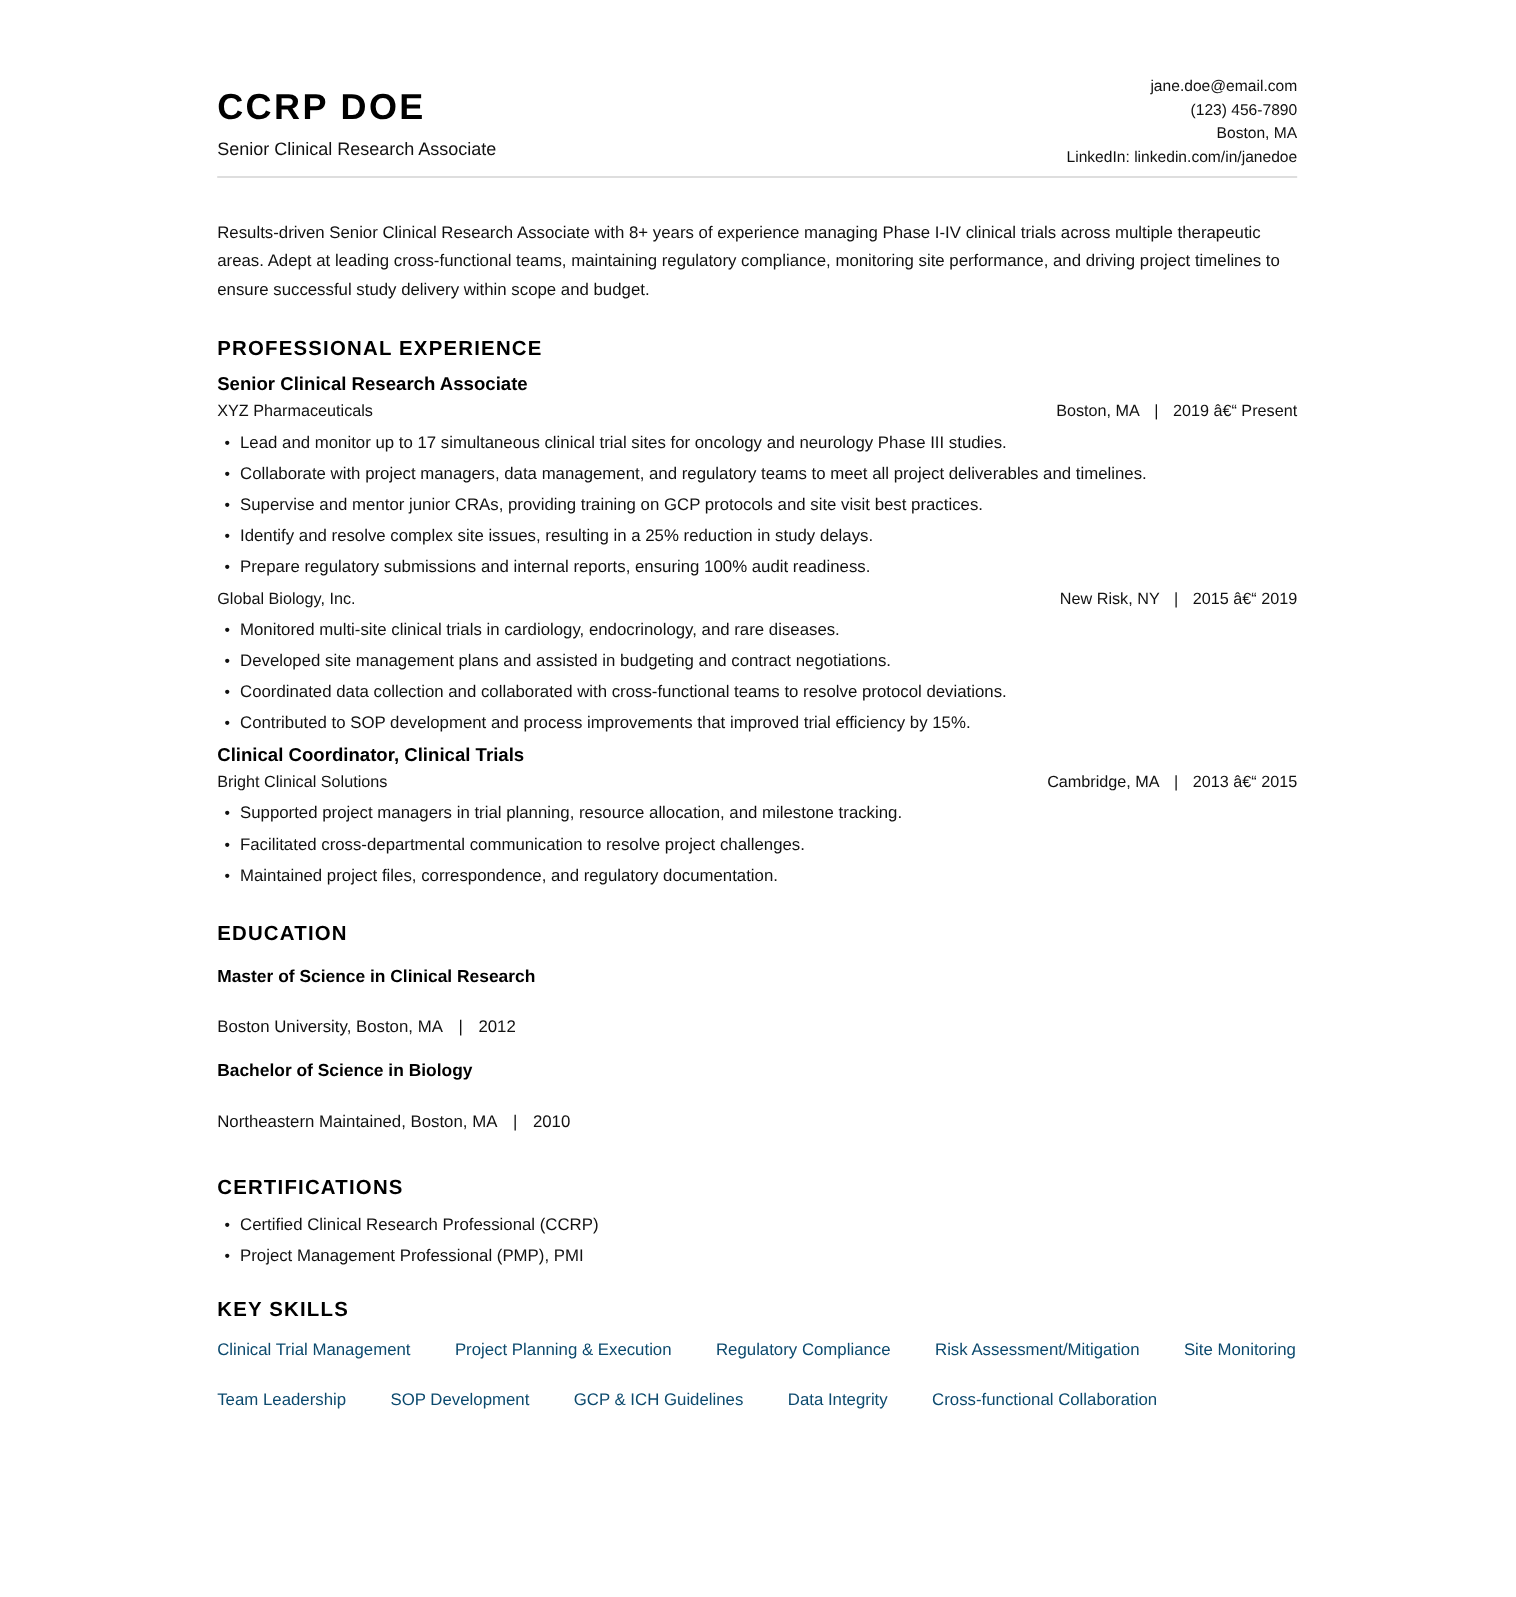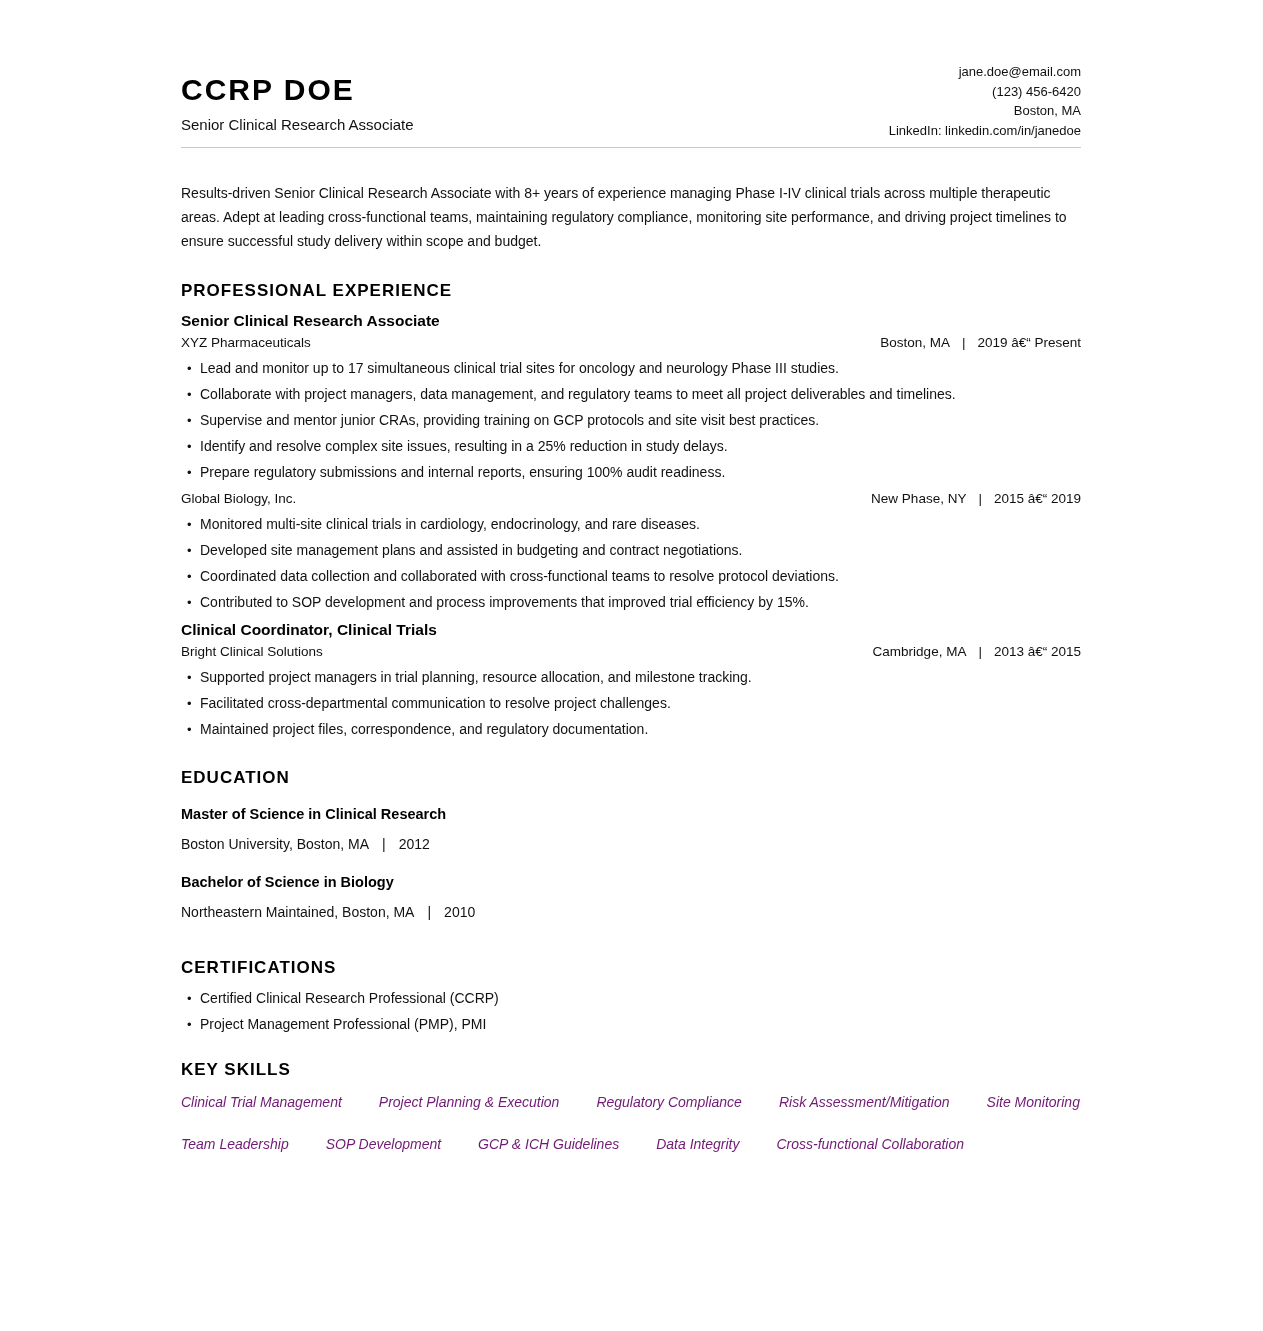--- a/index.html
+++ b/index.html
@@ -52,42 +52,42 @@
   }
   ul.bullets li::before {
     content: "\2022"; position: absolute; left: 6px; top: 0;
     font-size: 13px; color: #111;
   }
 
   
   .degree { margin-top: 18px; }
   .degree + .degree { margin-top: 21px; }
   .degree-title { font-size: 14.5px; font-weight: bold; line-height: 17px; color: #000; }
-  .degree-meta { font-size: 14px; line-height: 17px; margin-top: 13px; color: #111; }
+  .degree-meta { font-size: 14px; line-height: 17px; margin-top: 24px; color: #111; }
   .degree-meta .meta-sep { margin: 0 13px; }
 
   
   .skills {
     display: flex; flex-wrap: wrap; column-gap: 37px; row-gap: 25px;
-    margin-top: 14px; font-size: 14px; line-height: 17px; color: #701a75; font-style: italic;
+    margin-top: 14px; font-size: 14px; line-height: 17px; color: #0c4a6e;
   }
 </style>
 </head>
 <body>
 
 <div class="page">
 
   <div class="header">
     <div>
       <div class="name">CCRP DOE</div>
       <div class="job-subtitle">Senior Clinical Research Associate</div>
     </div>
     <div class="contact">
       <div>jane.doe@email.com</div>
-      <div>(123) 456-6420</div>
+      <div>(123) 456-7890</div>
       <div>Boston, MA</div>
       <div>LinkedIn: linkedin.com/in/janedoe</div>
     </div>
   </div>
   <div class="divider"></div>
 
   <div class="sec-summary">
     <p class="summary-text">Results-driven Senior Clinical Research Associate with 8+ years of experience managing Phase I-IV clinical trials across multiple therapeutic areas. Adept at leading cross-functional teams, maintaining regulatory compliance, monitoring site performance, and driving project timelines to ensure successful study delivery within scope and budget.</p>
   </div>
 
@@ -108,21 +108,21 @@
         <li>Supervise and mentor junior CRAs, providing training on GCP protocols and site visit best practices.</li>
         <li>Identify and resolve complex site issues, resulting in a 25% reduction in study delays.</li>
         <li>Prepare regulatory submissions and internal reports, ensuring 100% audit readiness.</li>
       </ul>
     </div>
 
     <div class="job">
       <div class="job-meta">
         <span>Global Biology, Inc.</span>
         <span>
-          <span>New Phase, NY</span><span class="meta-sep">|</span><span>2015 â€“ 2019</span>
+          <span>New Risk, NY</span><span class="meta-sep">|</span><span>2015 â€“ 2019</span>
         </span>
       </div>
       <ul class="bullets">
         <li>Monitored multi-site clinical trials in cardiology, endocrinology, and rare diseases.</li>
         <li>Developed site management plans and assisted in budgeting and contract negotiations.</li>
         <li>Coordinated data collection and collaborated with cross-functional teams to resolve protocol deviations.</li>
         <li>Contributed to SOP development and process improvements that improved trial efficiency by 15%.</li>
       </ul>
     </div>
 

